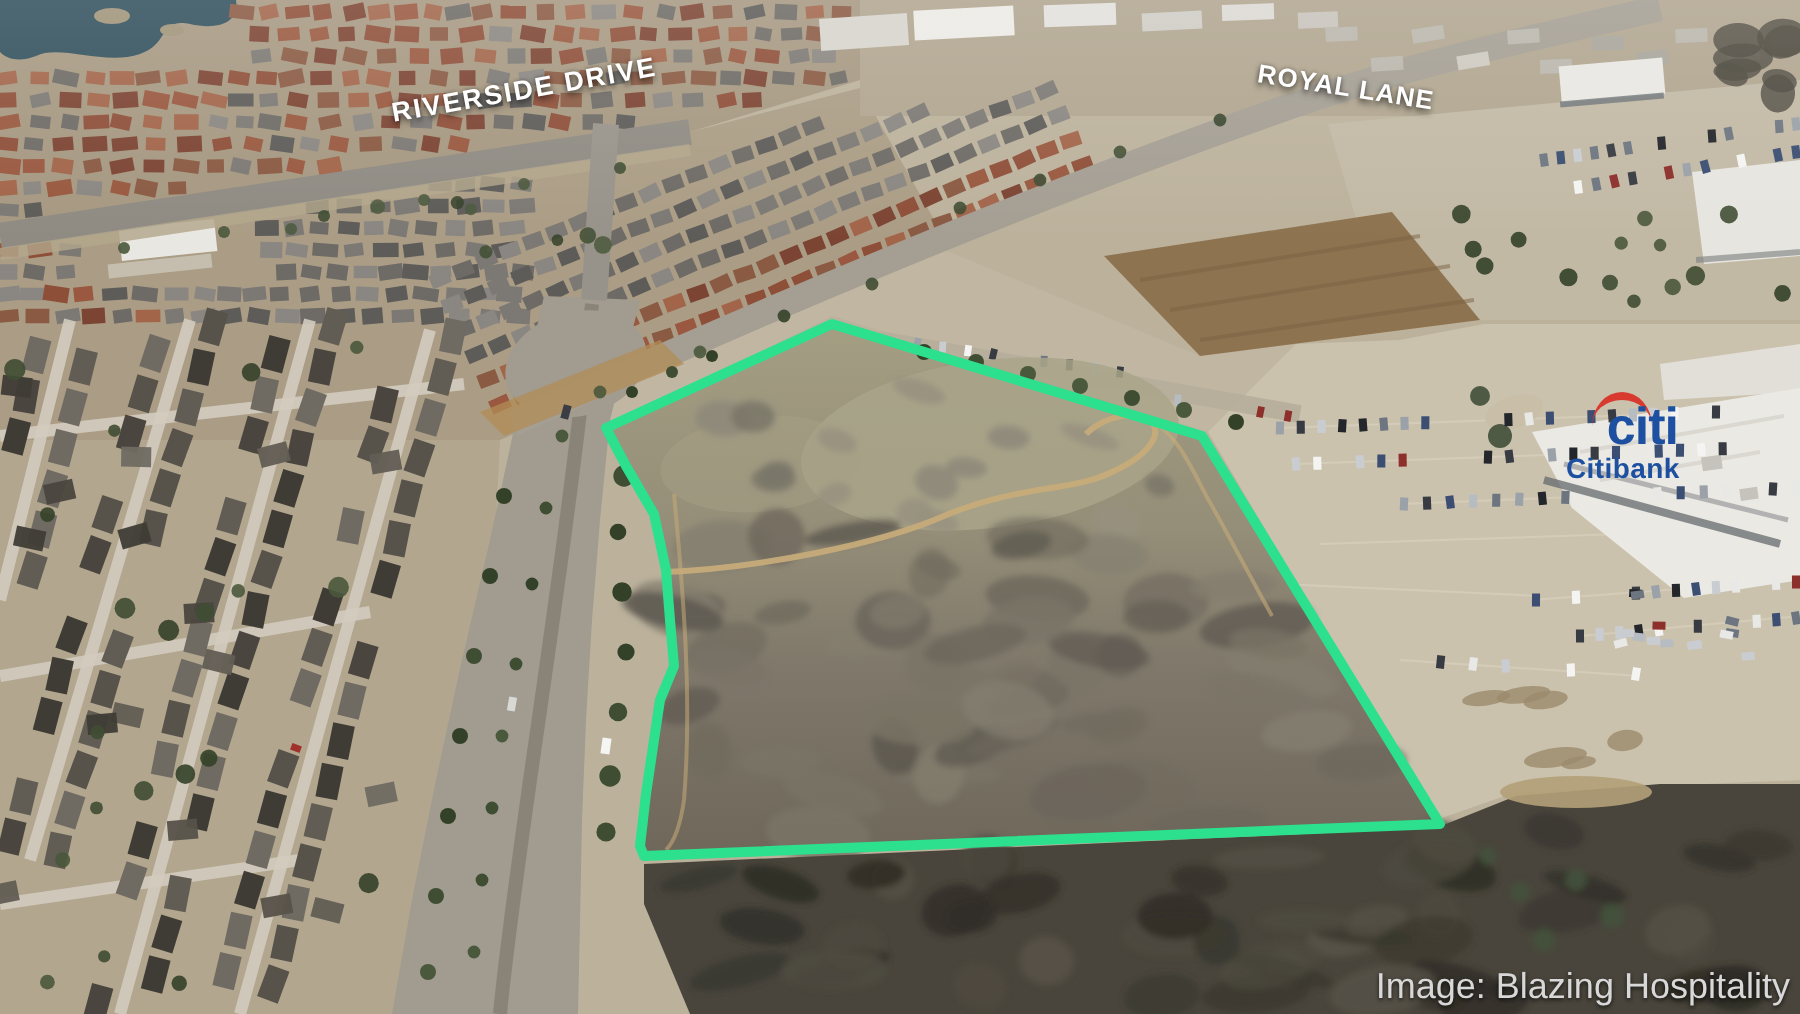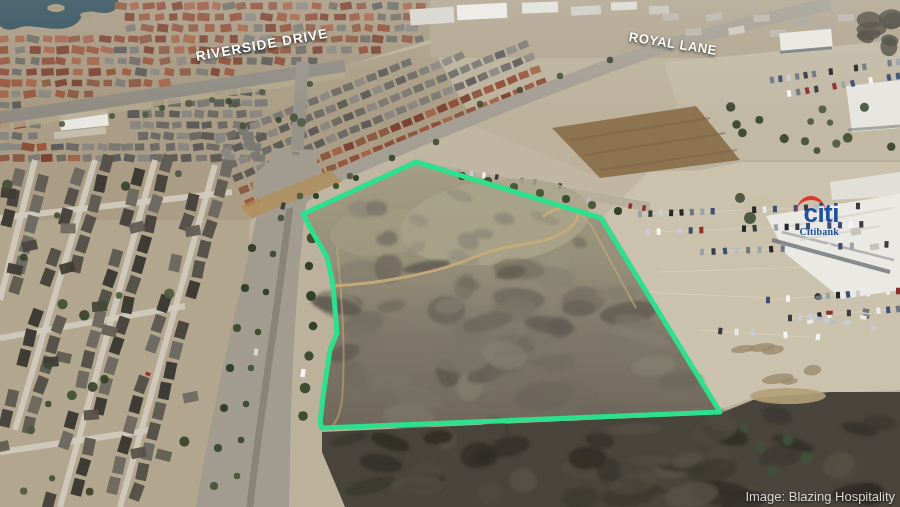--- a/index.html
+++ b/index.html
@@ -10,22 +10,22 @@
       text-shadow:0 2px 3px rgba(0,0,0,.55), 0 0 2px rgba(0,0,0,.35);}
   #riverside-label{left:196px;top:49px;font-size:13.5px;letter-spacing:1.1px;
       transform:rotate(-10deg);transform-origin:left center;}
   #royal-label{left:629px;top:29px;font-size:13px;letter-spacing:.6px;
       transform:rotate(9deg);transform-origin:left center;}
   .citi{position:absolute;left:783px;top:197px;width:56px;text-align:right;}
   .citi-arc{position:absolute;left:13px;top:-1px;width:30px;height:13px;
       border-top:4px solid #d93a30;border-radius:50% 50% 0 0 / 100% 100% 0 0;}
   .citi-word{position:relative;font-size:26px;font-weight:bold;line-height:1.05;
       letter-spacing:-.5px;color:#1d50a0;margin-top:3px;}
-  .citi-sub{font-size:10px;font-weight:bold;color:#1d50a0;letter-spacing:.2px;margin-top:-1px;font-family:Liberation Serif, serif;}
-  .credit{position:absolute;right:5px;bottom:3px;font-size:13px;color:#d8d8d8;
+  .citi-sub{font-size:14px;font-weight:bold;color:#1d50a0;letter-spacing:.2px;margin-top:-1px;}
+  .credit{position:absolute;right:5px;bottom:3px;font-size:18px;color:#d8d8d8;
       text-shadow:0 1px 2px rgba(0,0,0,.7);}
 </style>
 </head>
 <body>
 
 <div class="stage">
 <svg id="aerial" width="900" height="507" viewBox="0 0 900 507">
   <defs>
     <linearGradient id="parcelGrad" x1="0" y1="0" x2="0" y2="1">
       <stop offset="0" stop-color="#a49e83"></stop>

